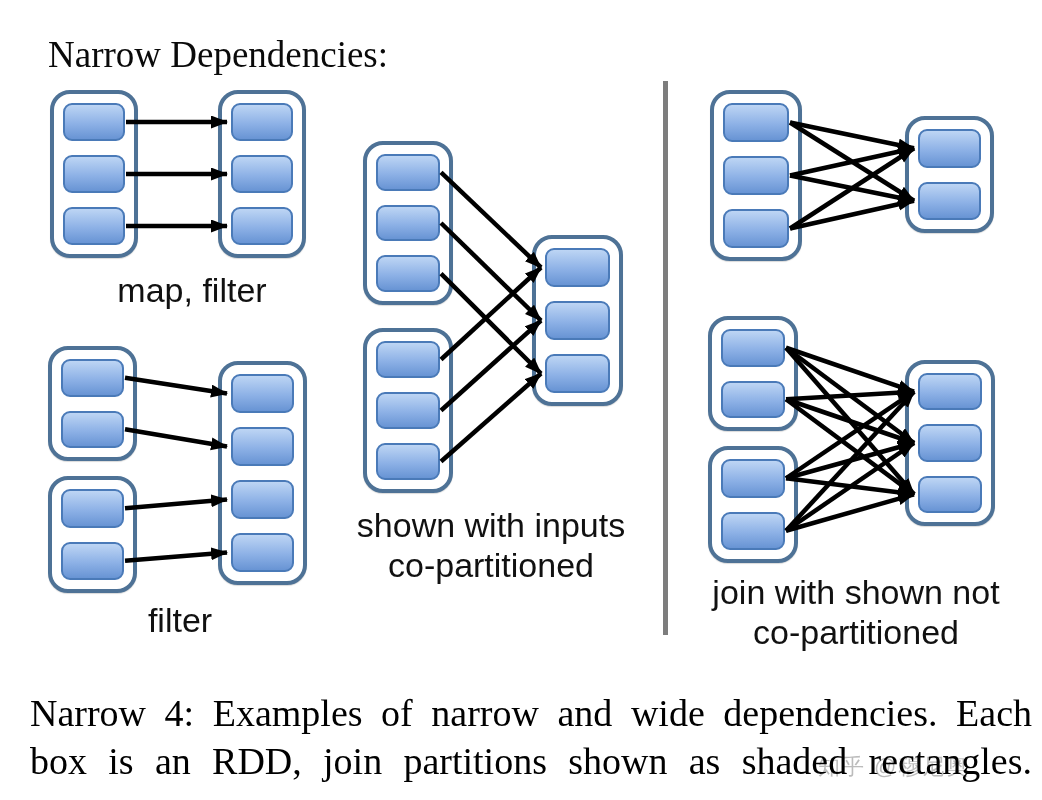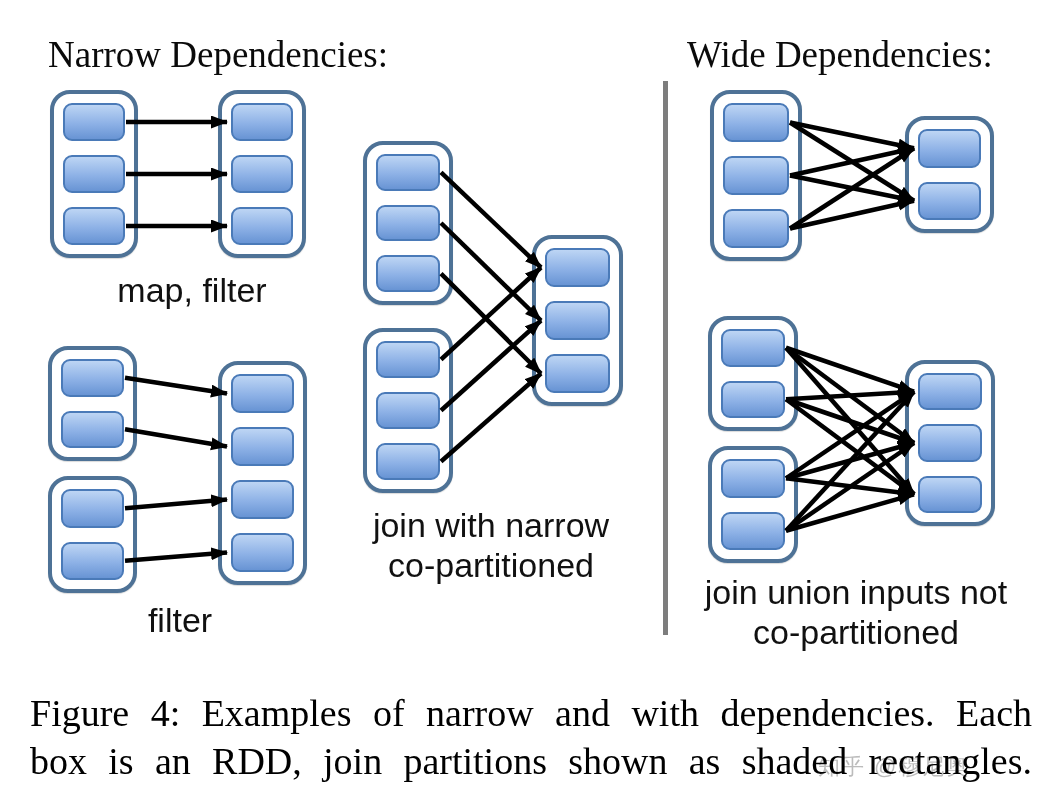--- a/index.html
+++ b/index.html
@@ -95,21 +95,20 @@
     white-space: nowrap;
   }
 </style>
 </head>
 <body>
 
 <div id="page">
 
   <div id="title-narrow" class="title">Narrow Dependencies:</div>
 
-  <div id="title-wide" class="title">Wide Dependencies:</div>
 
   <div id="divider"></div>
 
   <div id="diagram-canvas">
     <svg id="arrow-layer" width="1042" height="800" xmlns="http://www.w3.org/2000/svg">
       <defs>
         <marker id="ah" markerWidth="20" markerHeight="15" refX="16" refY="6.5" orient="auto" markerUnits="userSpaceOnUse">
           <path d="M0,0 L17,6.5 L0,13 Z"></path>
         </marker>
       </defs>
@@ -176,46 +175,46 @@
       <div class="partition" style="left: 376px; top: 242.333px; width: 64px; height: 36.6667px;"></div>
       <div class="rdd" style="left: 363px; top: 315px; width: 90px; height: 165px;"></div>
       <div class="partition" style="left: 376px; top: 328px; width: 64px; height: 37px;"></div>
       <div class="partition" style="left: 376px; top: 379px; width: 64px; height: 37px;"></div>
       <div class="partition" style="left: 376px; top: 430px; width: 64px; height: 37px;"></div>
       <div class="rdd" style="left: 532px; top: 222px; width: 91px; height: 171px;"></div>
       <div class="partition" style="left: 545px; top: 235px; width: 65px; height: 39px;"></div>
       <div class="partition" style="left: 545px; top: 288px; width: 65px; height: 39px;"></div>
       <div class="partition" style="left: 545px; top: 341px; width: 65px; height: 39px;"></div>
       <div class="diagram-label" style="left: 491px; top: 532px;">
-        <div>join with narrow</div>
+        <div>shown with inputs</div>
         <div>co-partitioned</div>
       </div>
       <div class="rdd" style="left: 710px; top: 77px; width: 92px; height: 171px;"></div>
       <div class="partition" style="left: 723px; top: 90px; width: 66px; height: 39px;"></div>
       <div class="partition" style="left: 723px; top: 143px; width: 66px; height: 39px;"></div>
       <div class="partition" style="left: 723px; top: 196px; width: 66px; height: 39px;"></div>
       <div class="rdd" style="left: 905px; top: 103px; width: 89px; height: 117px;"></div>
       <div class="partition" style="left: 918px; top: 116px; width: 63px; height: 38.5px;"></div>
       <div class="partition" style="left: 918px; top: 168.5px; width: 63px; height: 38.5px;"></div>
       <div class="rdd" style="left: 708px; top: 303px; width: 90px; height: 115px;"></div>
       <div class="partition" style="left: 721px; top: 316px; width: 64px; height: 37.5px;"></div>
       <div class="partition" style="left: 721px; top: 367.5px; width: 64px; height: 37.5px;"></div>
       <div class="rdd" style="left: 708px; top: 433px; width: 90px; height: 117px;"></div>
       <div class="partition" style="left: 721px; top: 446px; width: 64px; height: 38.5px;"></div>
       <div class="partition" style="left: 721px; top: 498.5px; width: 64px; height: 38.5px;"></div>
       <div class="rdd" style="left: 905px; top: 347px; width: 90px; height: 166px;"></div>
       <div class="partition" style="left: 918px; top: 360px; width: 64px; height: 37.3333px;"></div>
       <div class="partition" style="left: 918px; top: 411.333px; width: 64px; height: 37.3333px;"></div>
       <div class="partition" style="left: 918px; top: 462.667px; width: 64px; height: 37.3333px;"></div>
       <div class="diagram-label" style="left: 856px; top: 599px;">
-        <div>join union inputs not</div>
+        <div>join with shown not</div>
         <div>co-partitioned</div>
       </div>
     </div>
 
   <div id="caption">
-    <div class="cap-line">Figure 4: Examples of narrow and with dependencies. Each</div>
+    <div class="cap-line">Narrow 4: Examples of narrow and wide dependencies. Each</div>
     <div class="cap-line">box is an RDD, join partitions shown as shaded rectangles.</div>
   </div>
 
   <div id="watermark">知乎 @穆尼奥</div>
 
 </div>
 
 </body></html>

